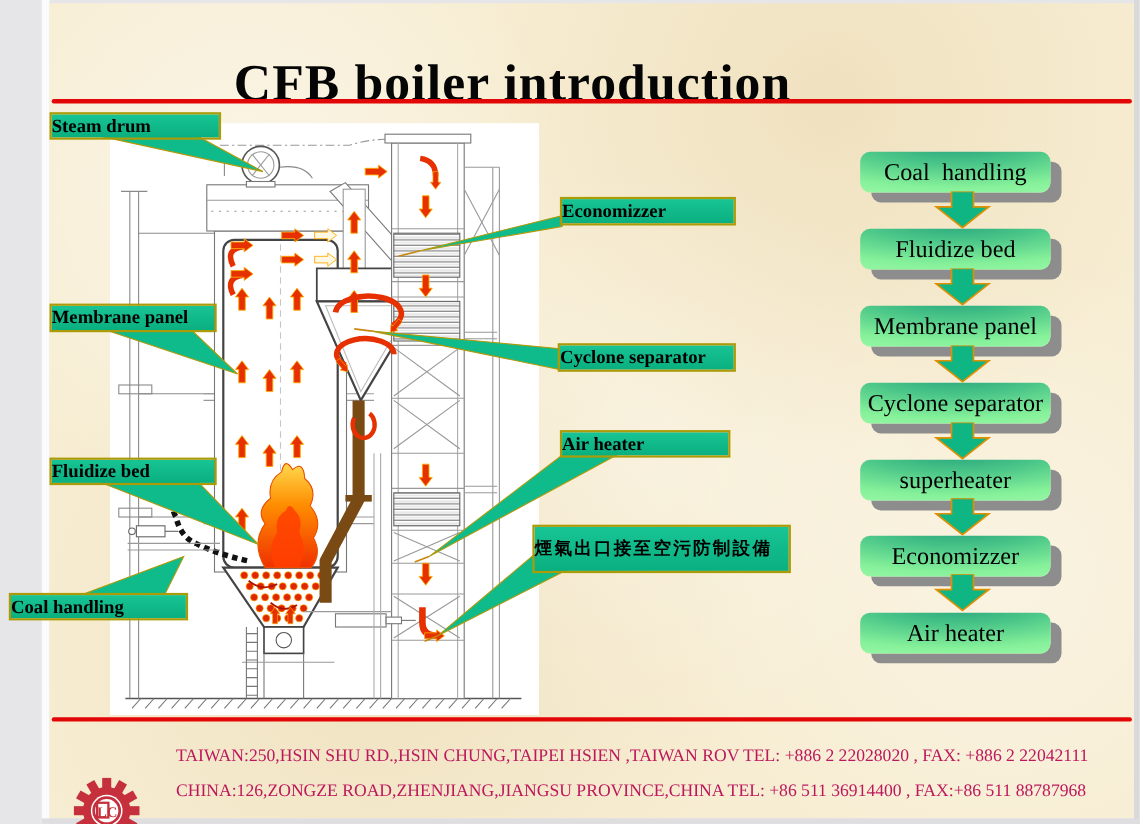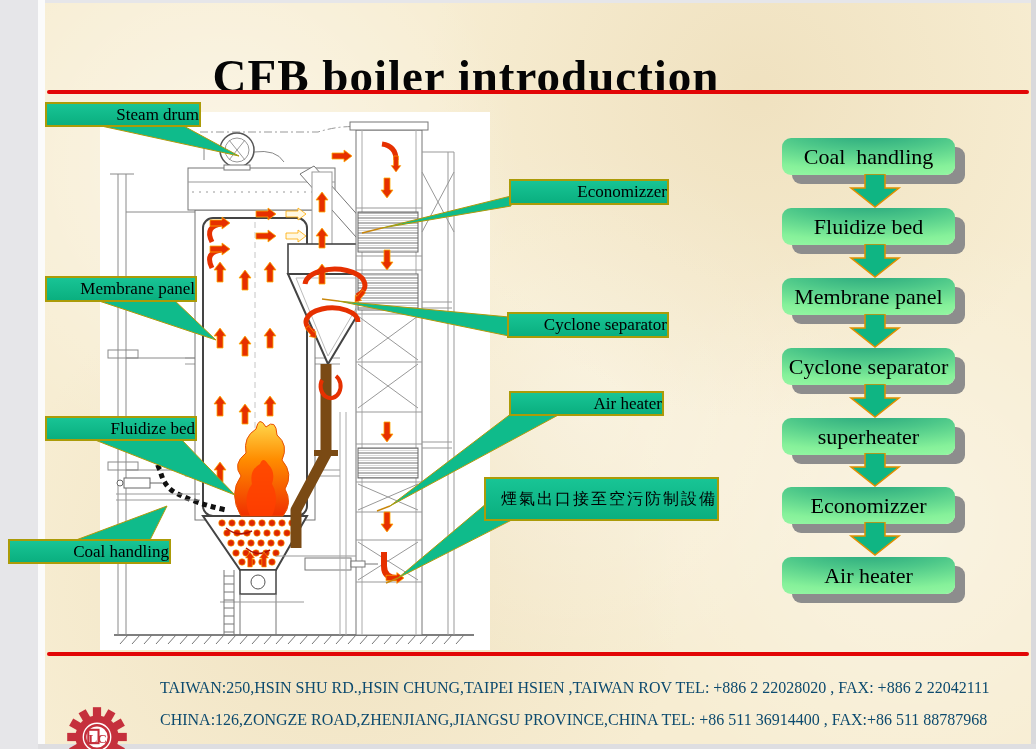--- a/index.html
+++ b/index.html
@@ -31,22 +31,22 @@
   .rule-bottom{top:652px}
 
   .diagram{position:absolute;left:100px;top:112px;width:390px;height:538px;background:#fff}
 
   .pointers{position:absolute;left:0;top:0;width:1036px;height:749px;pointer-events:none}
 
   .callout{
     position:absolute;box-sizing:border-box;
     background:linear-gradient(#18c495,#0aaf7f);
     border:2px solid #ab9b08;
-    display:flex;align-items:center;justify-content:flex-end;
-    font-size:17px;color:#000;text-align:center;
+    display:flex;align-items:center;justify-content:flex-start;
+    font-size:17px;color:#000;text-align:center;font-weight:bold;
   }
   .c-steam   {left:45px; top:102px;width:156px;height:25px}
   .c-econ    {left:509px;top:179px;width:160px;height:26px}
   .c-membrane{left:45px; top:276px;width:152px;height:26px}
   .c-cyclone {left:507px;top:312px;width:162px;height:26px}
   .c-fluidize{left:45px; top:416px;width:152px;height:25px}
   .c-air     {left:509px;top:391px;width:155px;height:25px}
   .c-flue    {left:484px;top:477px;width:235px;height:44px;font-size:16px;letter-spacing:2px}
   .c-coal    {left:8px;  top:539px;width:163px;height:25px}
 
@@ -57,21 +57,21 @@
     display:flex;align-items:center;justify-content:center;
     font-size:22px;color:#000;
   }
   .fb0{top:138px}.fb1{top:208px}.fb2{top:278px}.fb3{top:348px}.fb4{top:418px}.fb5{top:487px}.fb6{top:557px}
   .flow-label{white-space:pre}
 
   .flow-arrow{position:absolute;left:846px;width:58px;height:34px}
   .fa0{top:174px}.fa1{top:244px}.fa2{top:314px}.fa3{top:384px}.fa4{top:453px}.fa5{top:522px}
 
   .logo{position:absolute;left:64px;top:700px;width:66px;height:74px}
-  .addr{position:absolute;left:160px;font-size:16px;color:#0c4a6e;white-space:nowrap}
+  .addr{position:absolute;left:160px;font-size:16px;color:#be185d;white-space:nowrap}
   .addr1{top:679px}
   .addr2{top:711px}
 </style>
 </head>
 <body>
 
 <div class="edge-left-white"></div>
 <div class="slide"></div>
 <div class="edge-right"></div>
 <div class="edge-bottom"></div>

